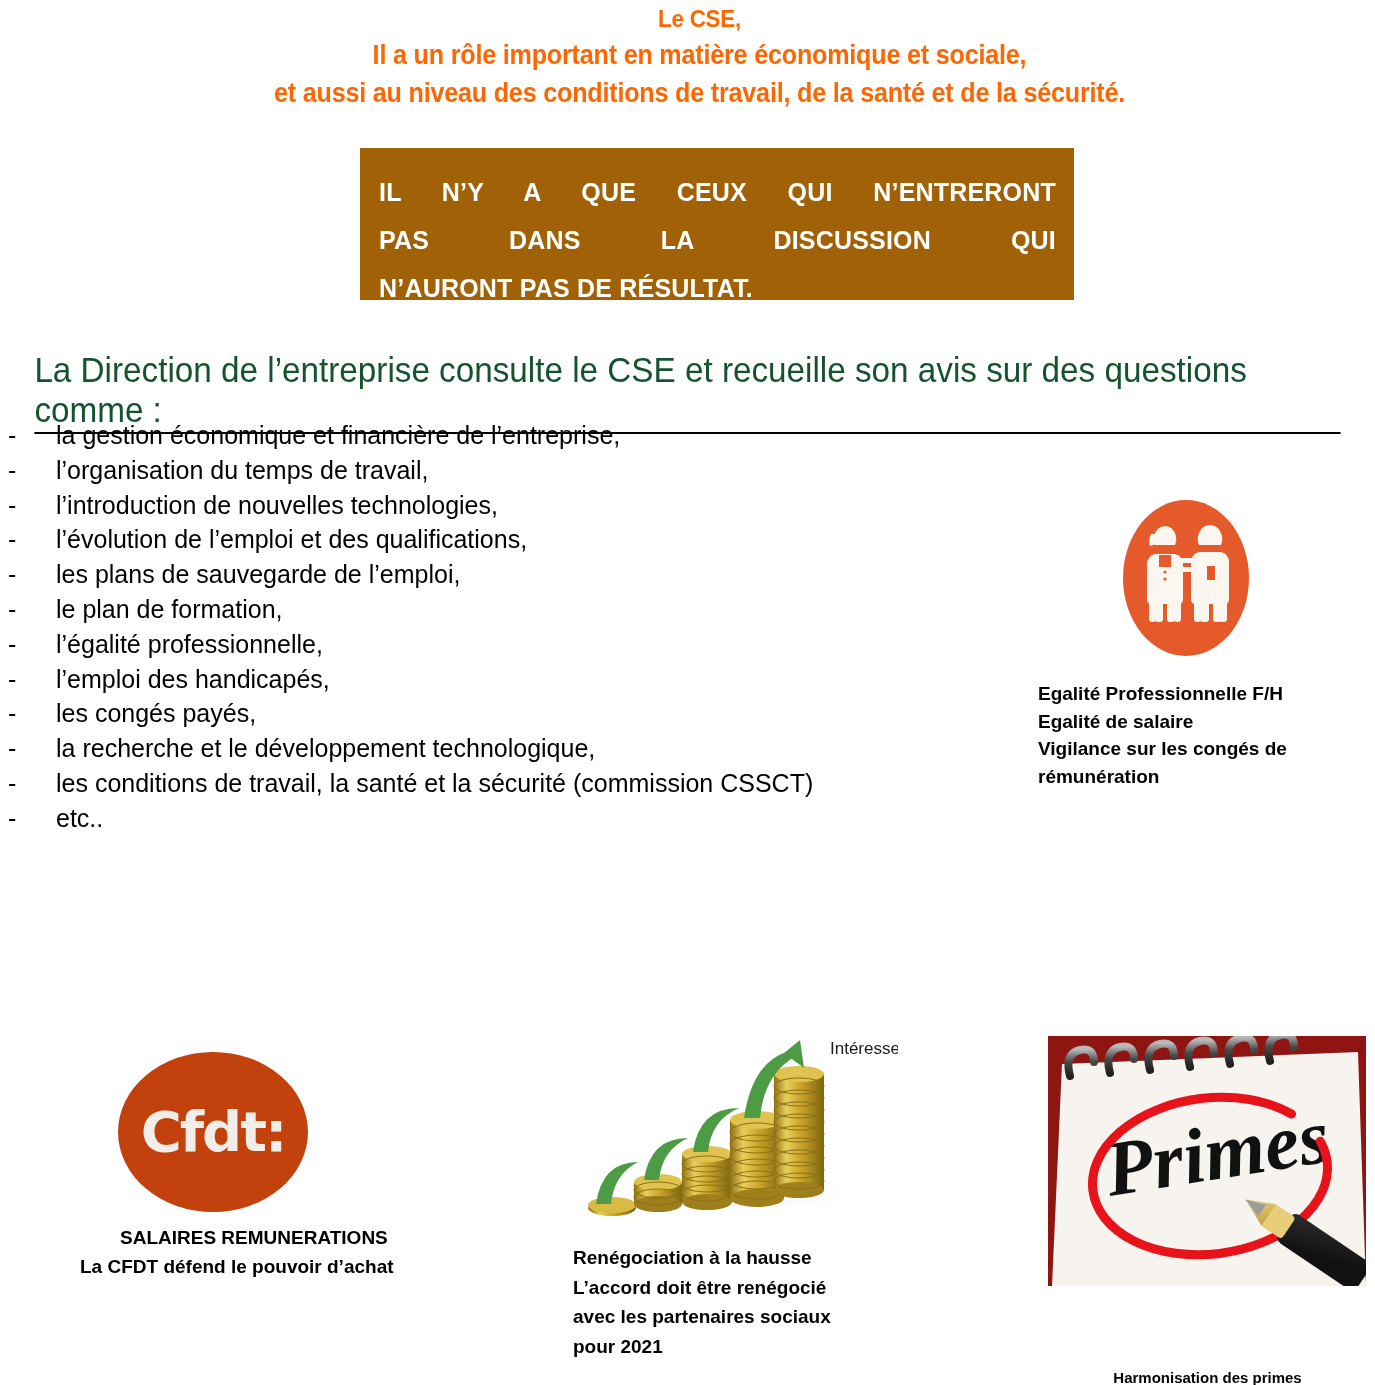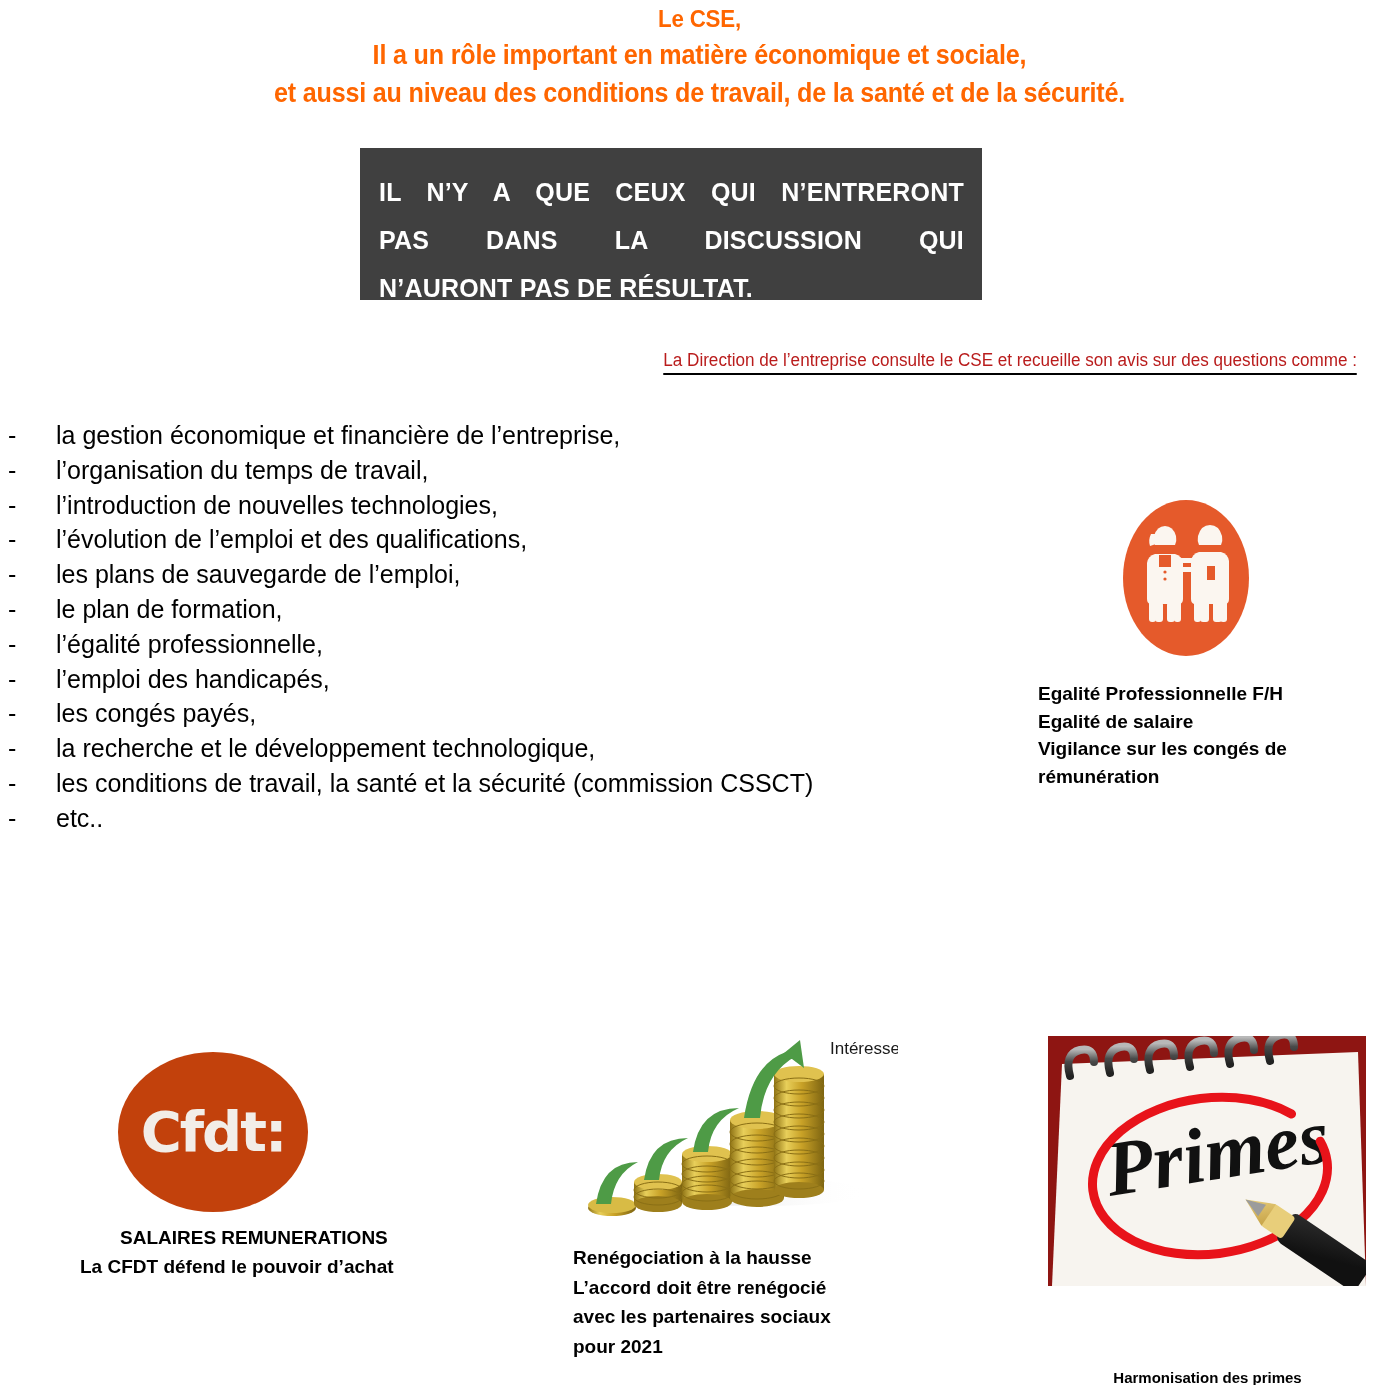--- a/index.html
+++ b/index.html
@@ -35,46 +35,46 @@
     white-space: nowrap;
     transform: scaleX(0.93);
   }
   .title-line.l1 { font-size: 24px; line-height: 34px; }
 
   
   .callout-box {
     position: absolute;
     left: 360px;
     top: 148px;
-    width: 622px;
+    width: 714px;
     height: 152px;
-    background: #404040;
+    background: #a16207;
     box-sizing: border-box;
     padding: 20px 18px 0 19px;
   }
   .callout-text {
     color: #ffffff;
     font-weight: bold;
     font-size: 25px;
     line-height: 48px;
     text-align: justify;
     text-align-last: left;
     letter-spacing: 0.2px;
   }
   .callout-text .lastline { text-align: right; }
 
   
   .lead {
     position: absolute;
     left: 0;
     top: 350px;
     width: 1375px;
-    text-align: right;
-    font-size: 18px;
-    color: #b91c1c;
+    text-align: left;
+    font-size: 35px;
+    color: #14532d;
   }
   .lead span {
     border-bottom: 2px solid #000;
     padding-bottom: 2px;
     transform: scaleX(0.95);
     display: inline-block;
   }
 
   
   .bullet-list {

